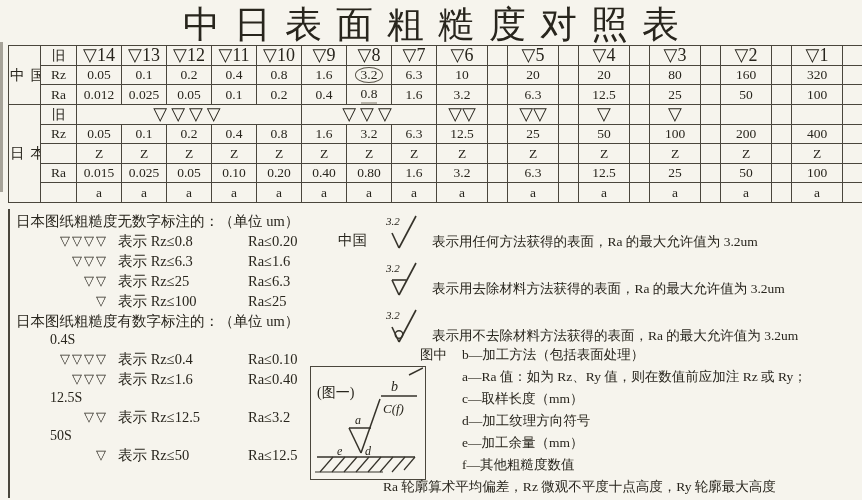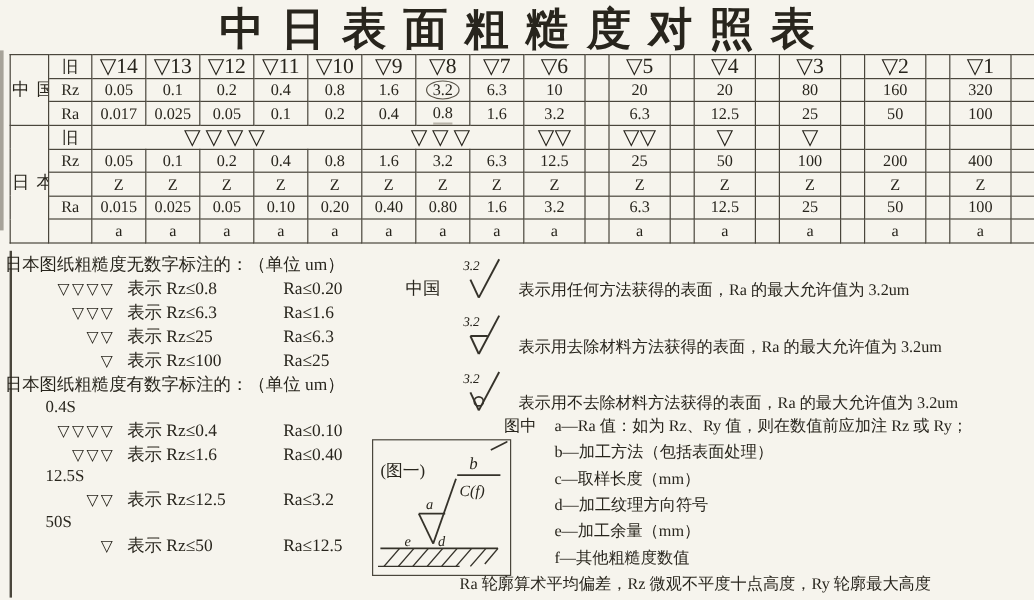--- a/index.html
+++ b/index.html
@@ -1,36 +1,36 @@
 <!DOCTYPE html>
 <html><head>
 <meta charset="utf-8">
 <style>
   html,body{margin:0;padding:0}
   body{width:862px;height:500px;position:relative;overflow:hidden;
        background:#f6f4ed;color:#28251d;
        font-family:"Liberation Serif","DejaVu Serif",serif;}
   .edge-smudge{position:absolute;left:0;top:42px;width:3px;height:150px;background:rgba(70,64,52,.45)}
   .page-title{position:absolute;top:0;left:0;width:100%;text-align:center;
-       font-size:37px;font-weight:700;letter-spacing:14px;white-space:nowrap;text-indent:14px}
+       font-size:37px;font-weight:400;letter-spacing:14px;white-space:nowrap;text-indent:14px}
   
   table.cmp{position:absolute;top:45px;left:8px;width:854px;border-collapse:collapse;
        table-layout:fixed;font-size:13.5px;line-height:17px}
   table.cmp td{border:1.6px solid #4a463c;height:18.5px;padding:0 1px;text-align:center;
        white-space:nowrap;overflow:hidden}
   td.lab{font-size:14.5px;white-space:normal;word-break:break-all;line-height:19px;letter-spacing:6px;padding:0}
   td.sub{font-size:13.5px}
   td.pv{text-align:left;padding-left:5px}
   td.sp5{letter-spacing:4px}
   .circled{display:inline-block;border:1.5px solid #5a554a;border-radius:50%;padding:0 5px 1px 5px;line-height:13px}
   .smudge{display:inline-block;border-bottom:2px solid rgba(95,88,70,.4)}
   .tri{font-size:18px}
   
   .vline{position:absolute;left:8px;top:209px;width:2px;height:289px;background:#4a463c}
-  .ll{position:absolute;left:0;top:211px;width:330px;font-size:14.5px}
+  .ll{position:absolute;left:12px;top:211px;width:330px;font-size:14.5px}
   .ll-title{height:20px;line-height:20px;padding-left:4px}
   .ll-row{display:flex;height:20px;line-height:20px}
   .ll-sym{width:96px;text-align:right;font-size:13px;letter-spacing:2px}
   .ll-desc{width:130px;padding-left:10px}
   .ll-s{height:18px;line-height:18px;margin-left:38px;font-size:14px}
   .rl{position:absolute;left:338px;top:214px;width:522px;font-size:13.5px}
   .rl-row{display:flex;align-items:flex-end;margin-bottom:5px}
   .rl-cn{width:48px;font-size:14.5px;padding-bottom:6px}
   .rl-ind{width:48px}
   .rl-txt{padding-left:10px;padding-bottom:5px;white-space:nowrap}
@@ -117,21 +117,21 @@
         <td></td>
     <td class="pv">80</td>
         <td></td>
     <td class="pv">160</td>
         <td></td>
     <td class="pv">320</td>
         <td></td>
   </tr>
   <tr>
     <td class="sub">Ra</td>
-    <td>0.017</td>
+    <td>0.012</td>
     <td>0.025</td>
     <td>0.05</td>
     <td>0.1</td>
     <td>0.2</td>
     <td>0.4</td>
     <td><span class="smudge">0.8</span></td>
     <td>1.6</td>
     <td class="pv">3.2</td>
         <td></td>
     <td class="pv">6.3</td>
@@ -342,22 +342,22 @@
         <circle cx="13" cy="26.5" r="3.8" stroke-width="1.4"></circle>
       </svg>
     </span>
     <span class="rl-txt">表示用不去除材料方法获得的表面，Ra 的最大允许值为 3.2um</span>
   </div>
 </div>
 
 <div class="notes">
   <div class="notes-label">图中</div>
   <div>
+    <div class="note-line">b—加工方法（包括表面处理）</div>
     <div class="note-line">a—Ra 值：如为 Rz、Ry 值，则在数值前应加注 Rz 或 Ry；</div>
-    <div class="note-line">b—加工方法（包括表面处理）</div>
     <div class="note-line">c—取样长度（mm）</div>
     <div class="note-line">d—加工纹理方向符号</div>
     <div class="note-line">e—加工余量（mm）</div>
     <div class="note-line">f—其他粗糙度数值</div>
   </div>
 </div>
 
 <div class="fig">
   <svg width="112" height="110" viewBox="0 0 112 110">
     <text x="6" y="30" font-size="14">(图一)</text>

